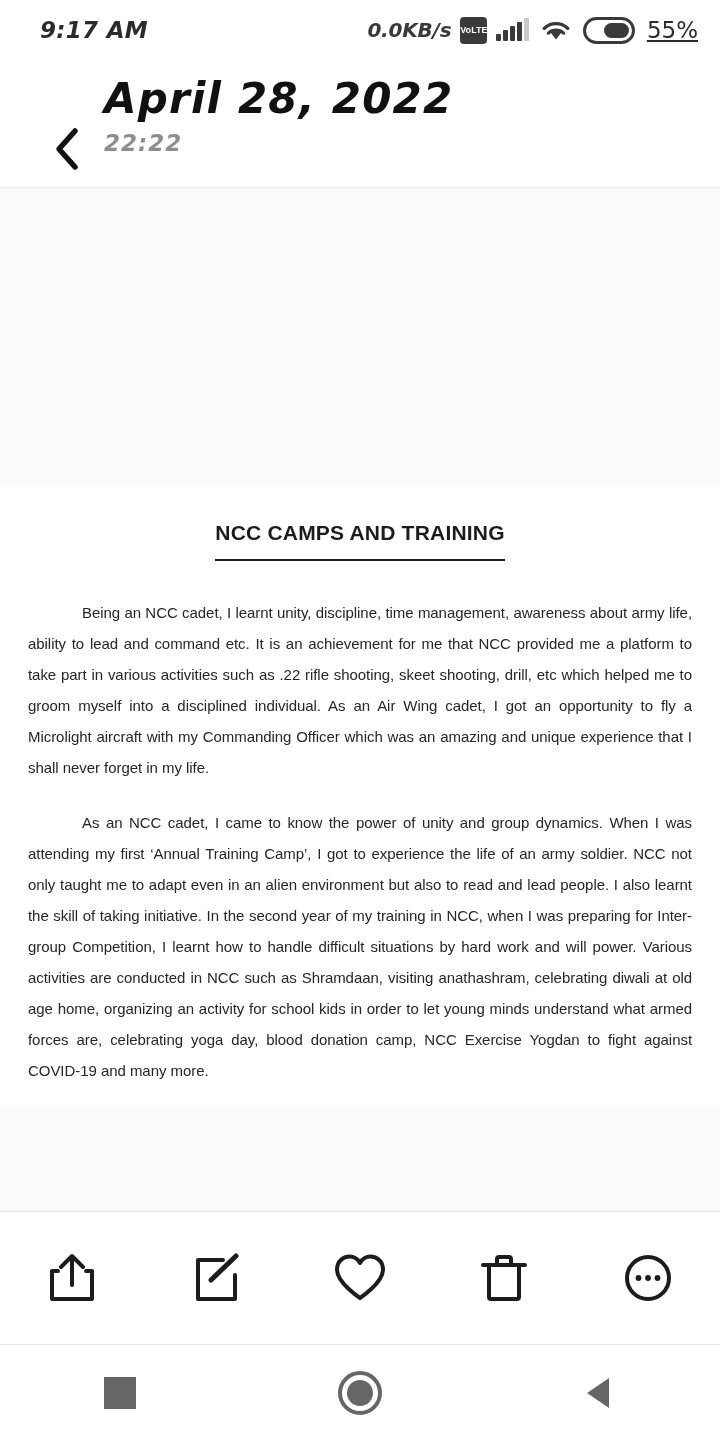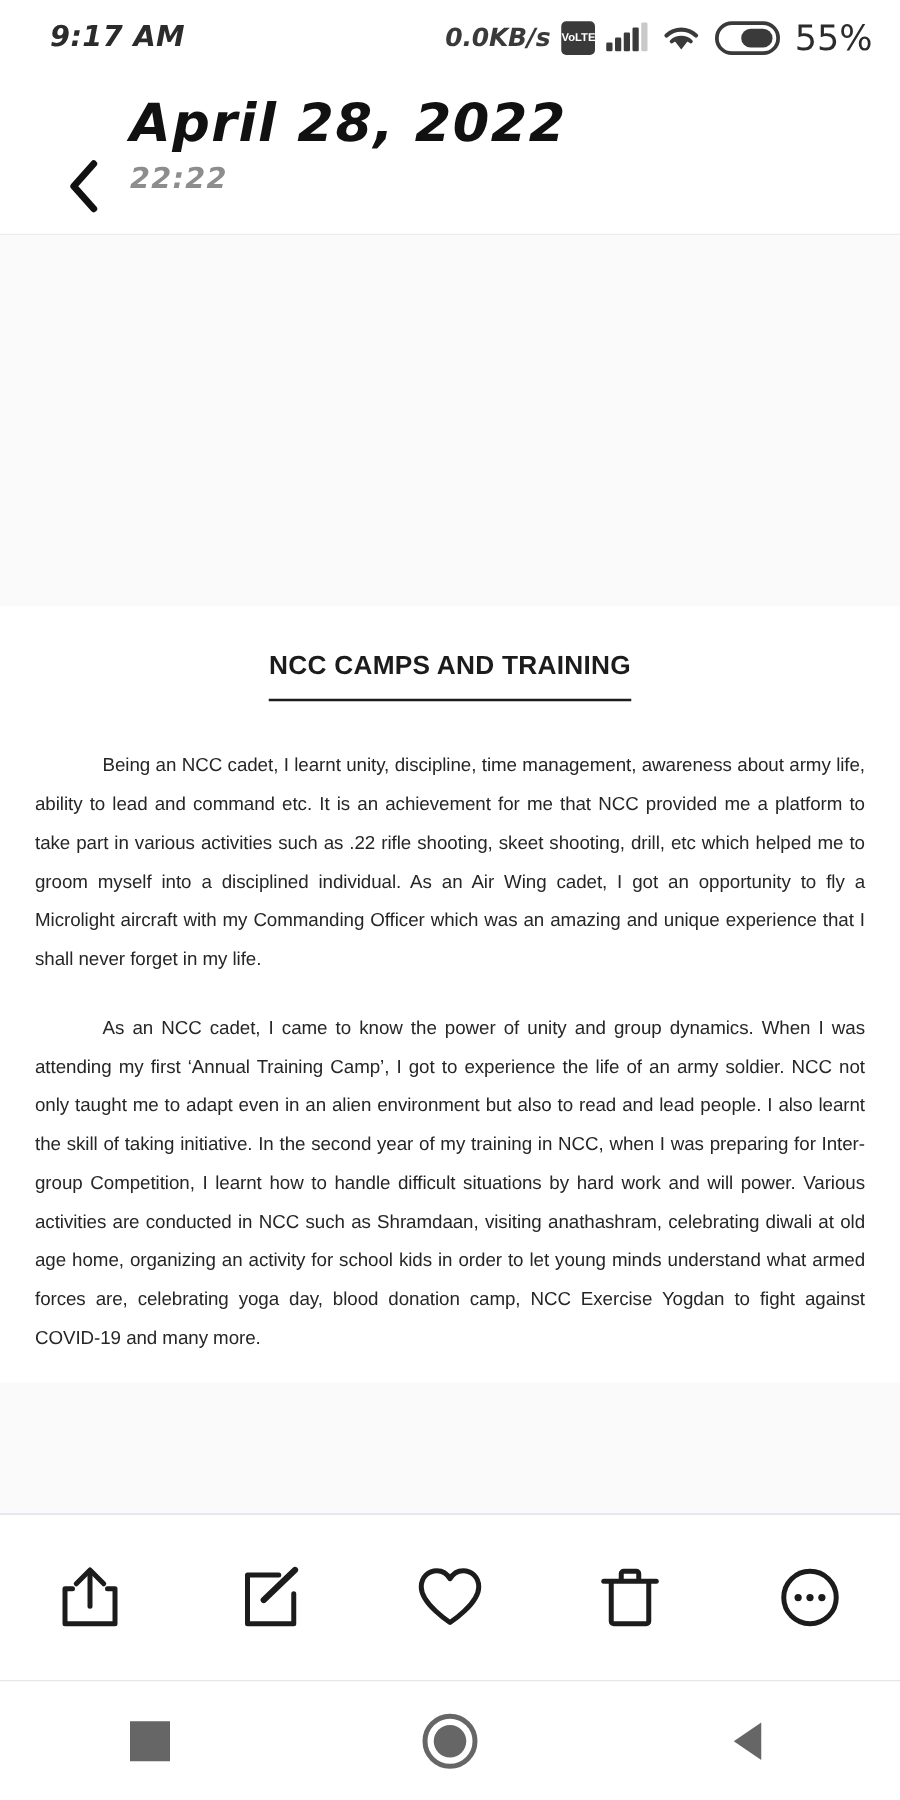--- a/index.html
+++ b/index.html
@@ -9,21 +9,21 @@
     background:#ffffff;
     font-family:"Liberation Sans", sans-serif;
     -webkit-font-smoothing:antialiased;
   }
 
   #app {
     position:relative;
     width:720px; height:1440px;
     display:flex; flex-direction:column;
     overflow:hidden;
-    background:#8b5cf6;
+    background:#7dd3fc;
     justify-content:flex-end;
   }
 
   
   .statusbar {
     height:60px; flex:0 0 60px;
     display:flex; align-items:center;
     padding:0 22px 0 40px;
     background:#ffffff;
   }
@@ -65,22 +65,23 @@
     width:52px; height:27px; border:3px solid #3a3a3a;
     border-radius:14px; position:relative;
     display:flex; align-items:center;
   }
   .battery::after {
     content:""; position:absolute; right:3px; top:3px; bottom:3px;
     width:25px; background:#3a3a3a; border-radius:10px;
   }
   .batt-pct {
     font-family:"DejaVu Sans", sans-serif;
-    font-size:28px; color:#2b2b2b; font-weight:500;
+    font-size:23px; color:#2b2b2b; font-weight:500;
     margin-left:3px;
+    text-decoration:underline;
   }
 
   
   .header {
     flex:0 0 128px; position:relative;
     background:#ffffff;
     border-bottom:1px solid #ececec;
     padding-left:40px;
   }
   .back-btn {

